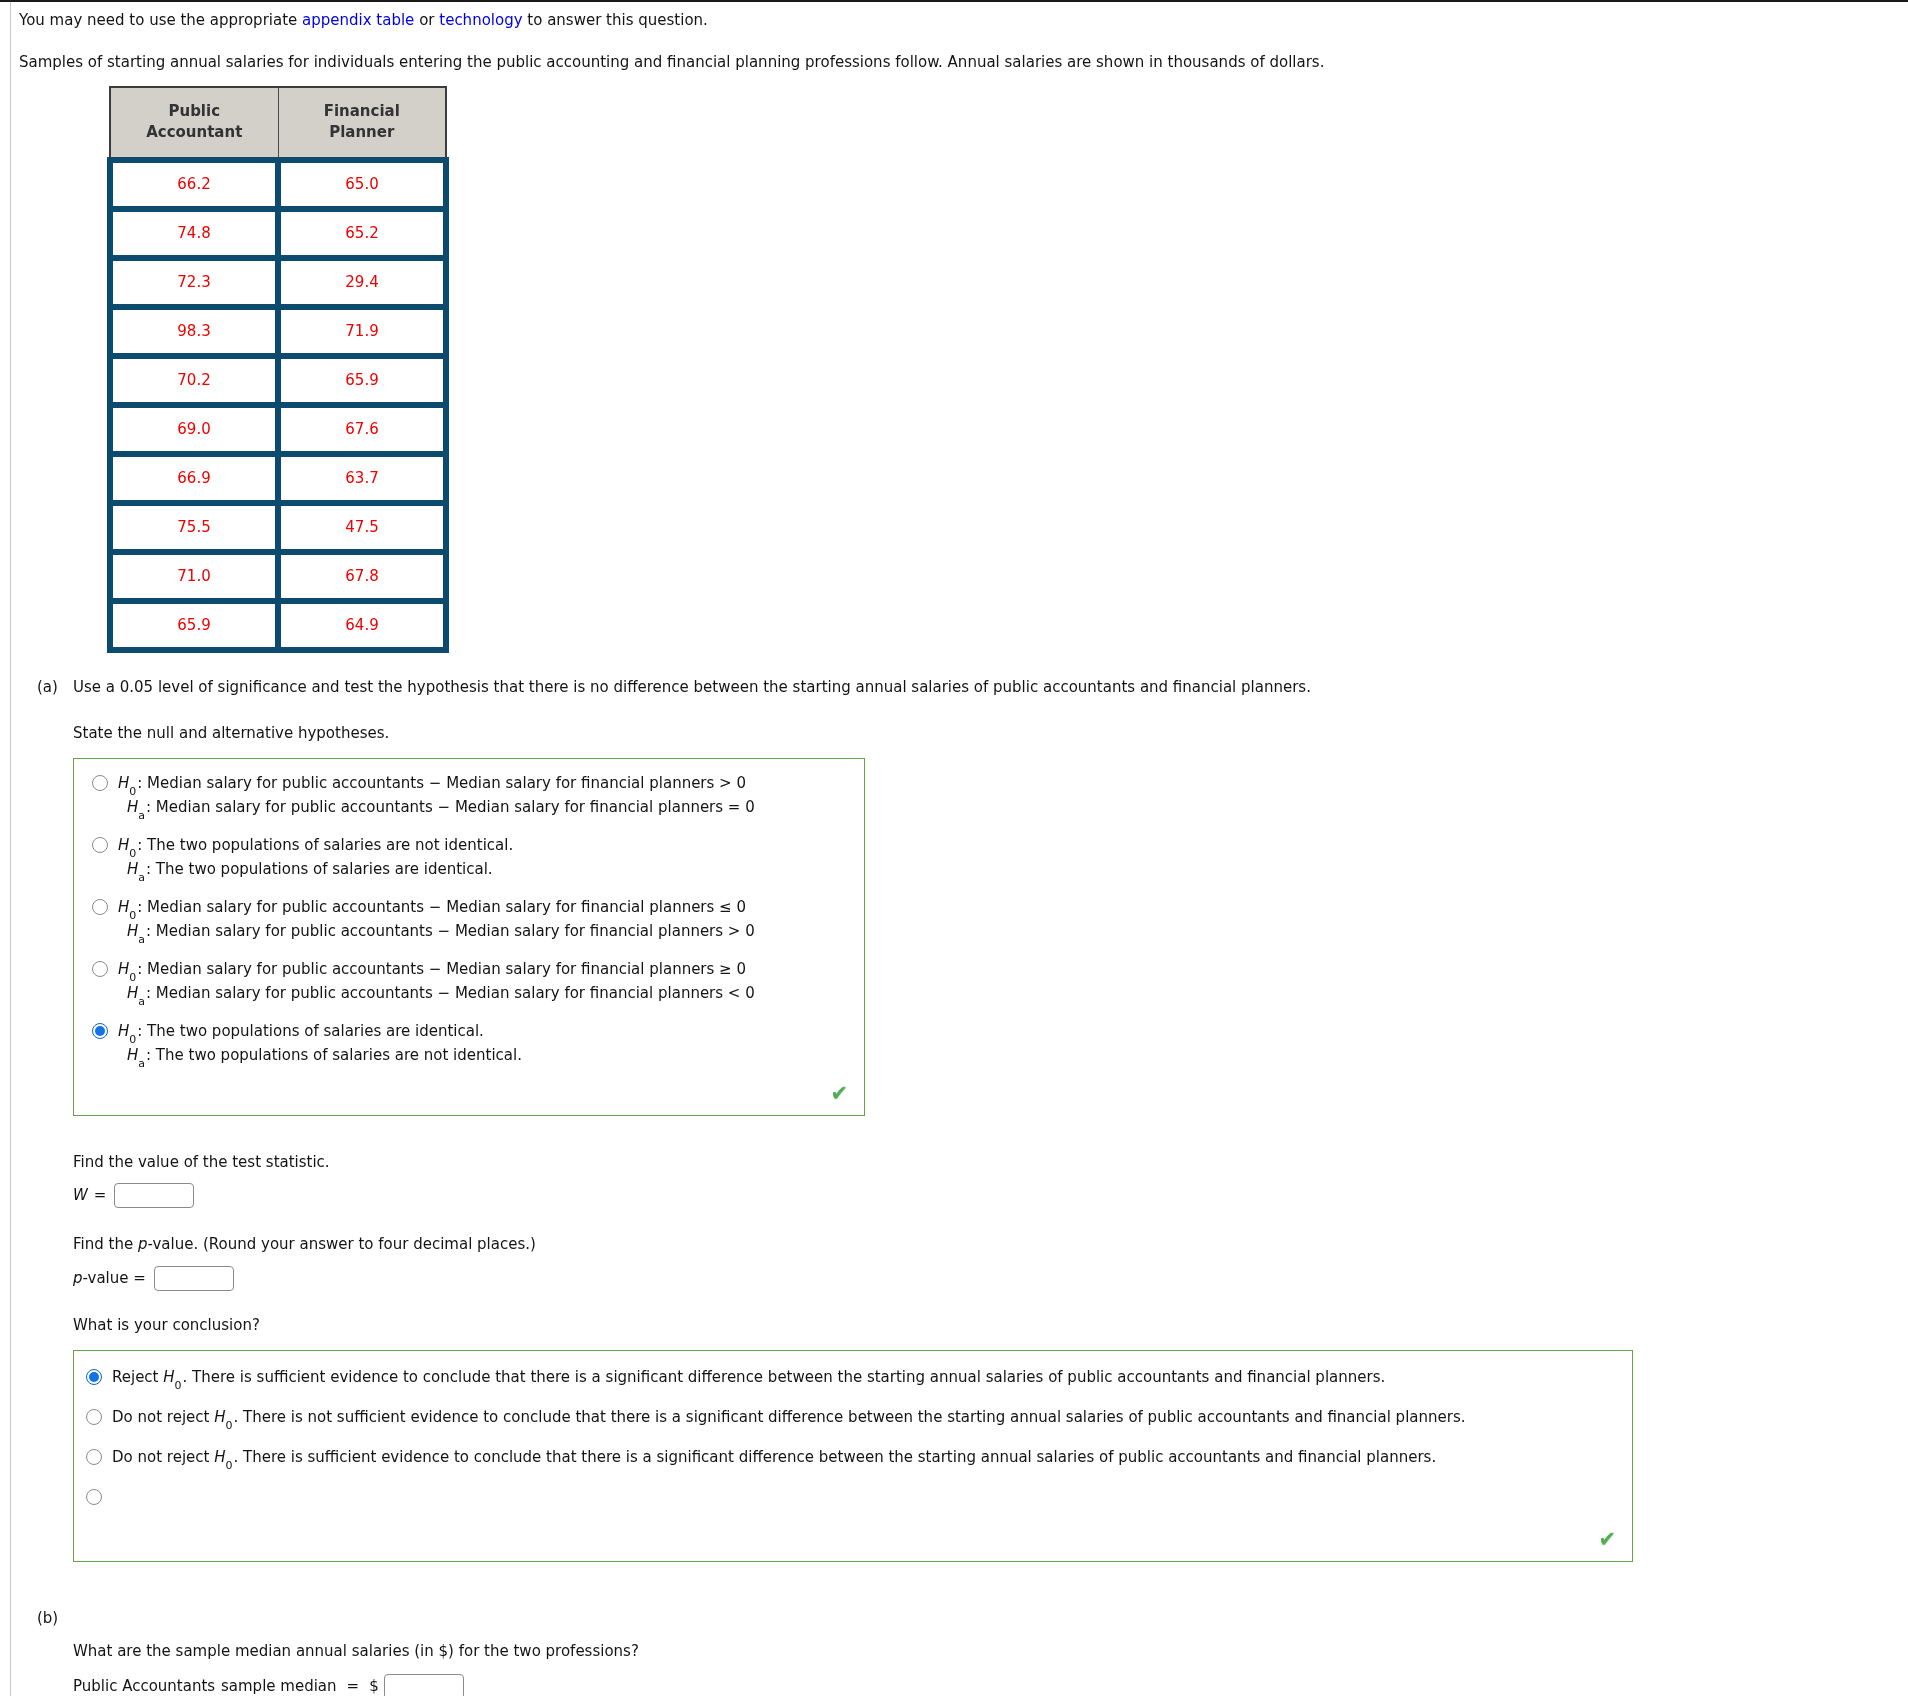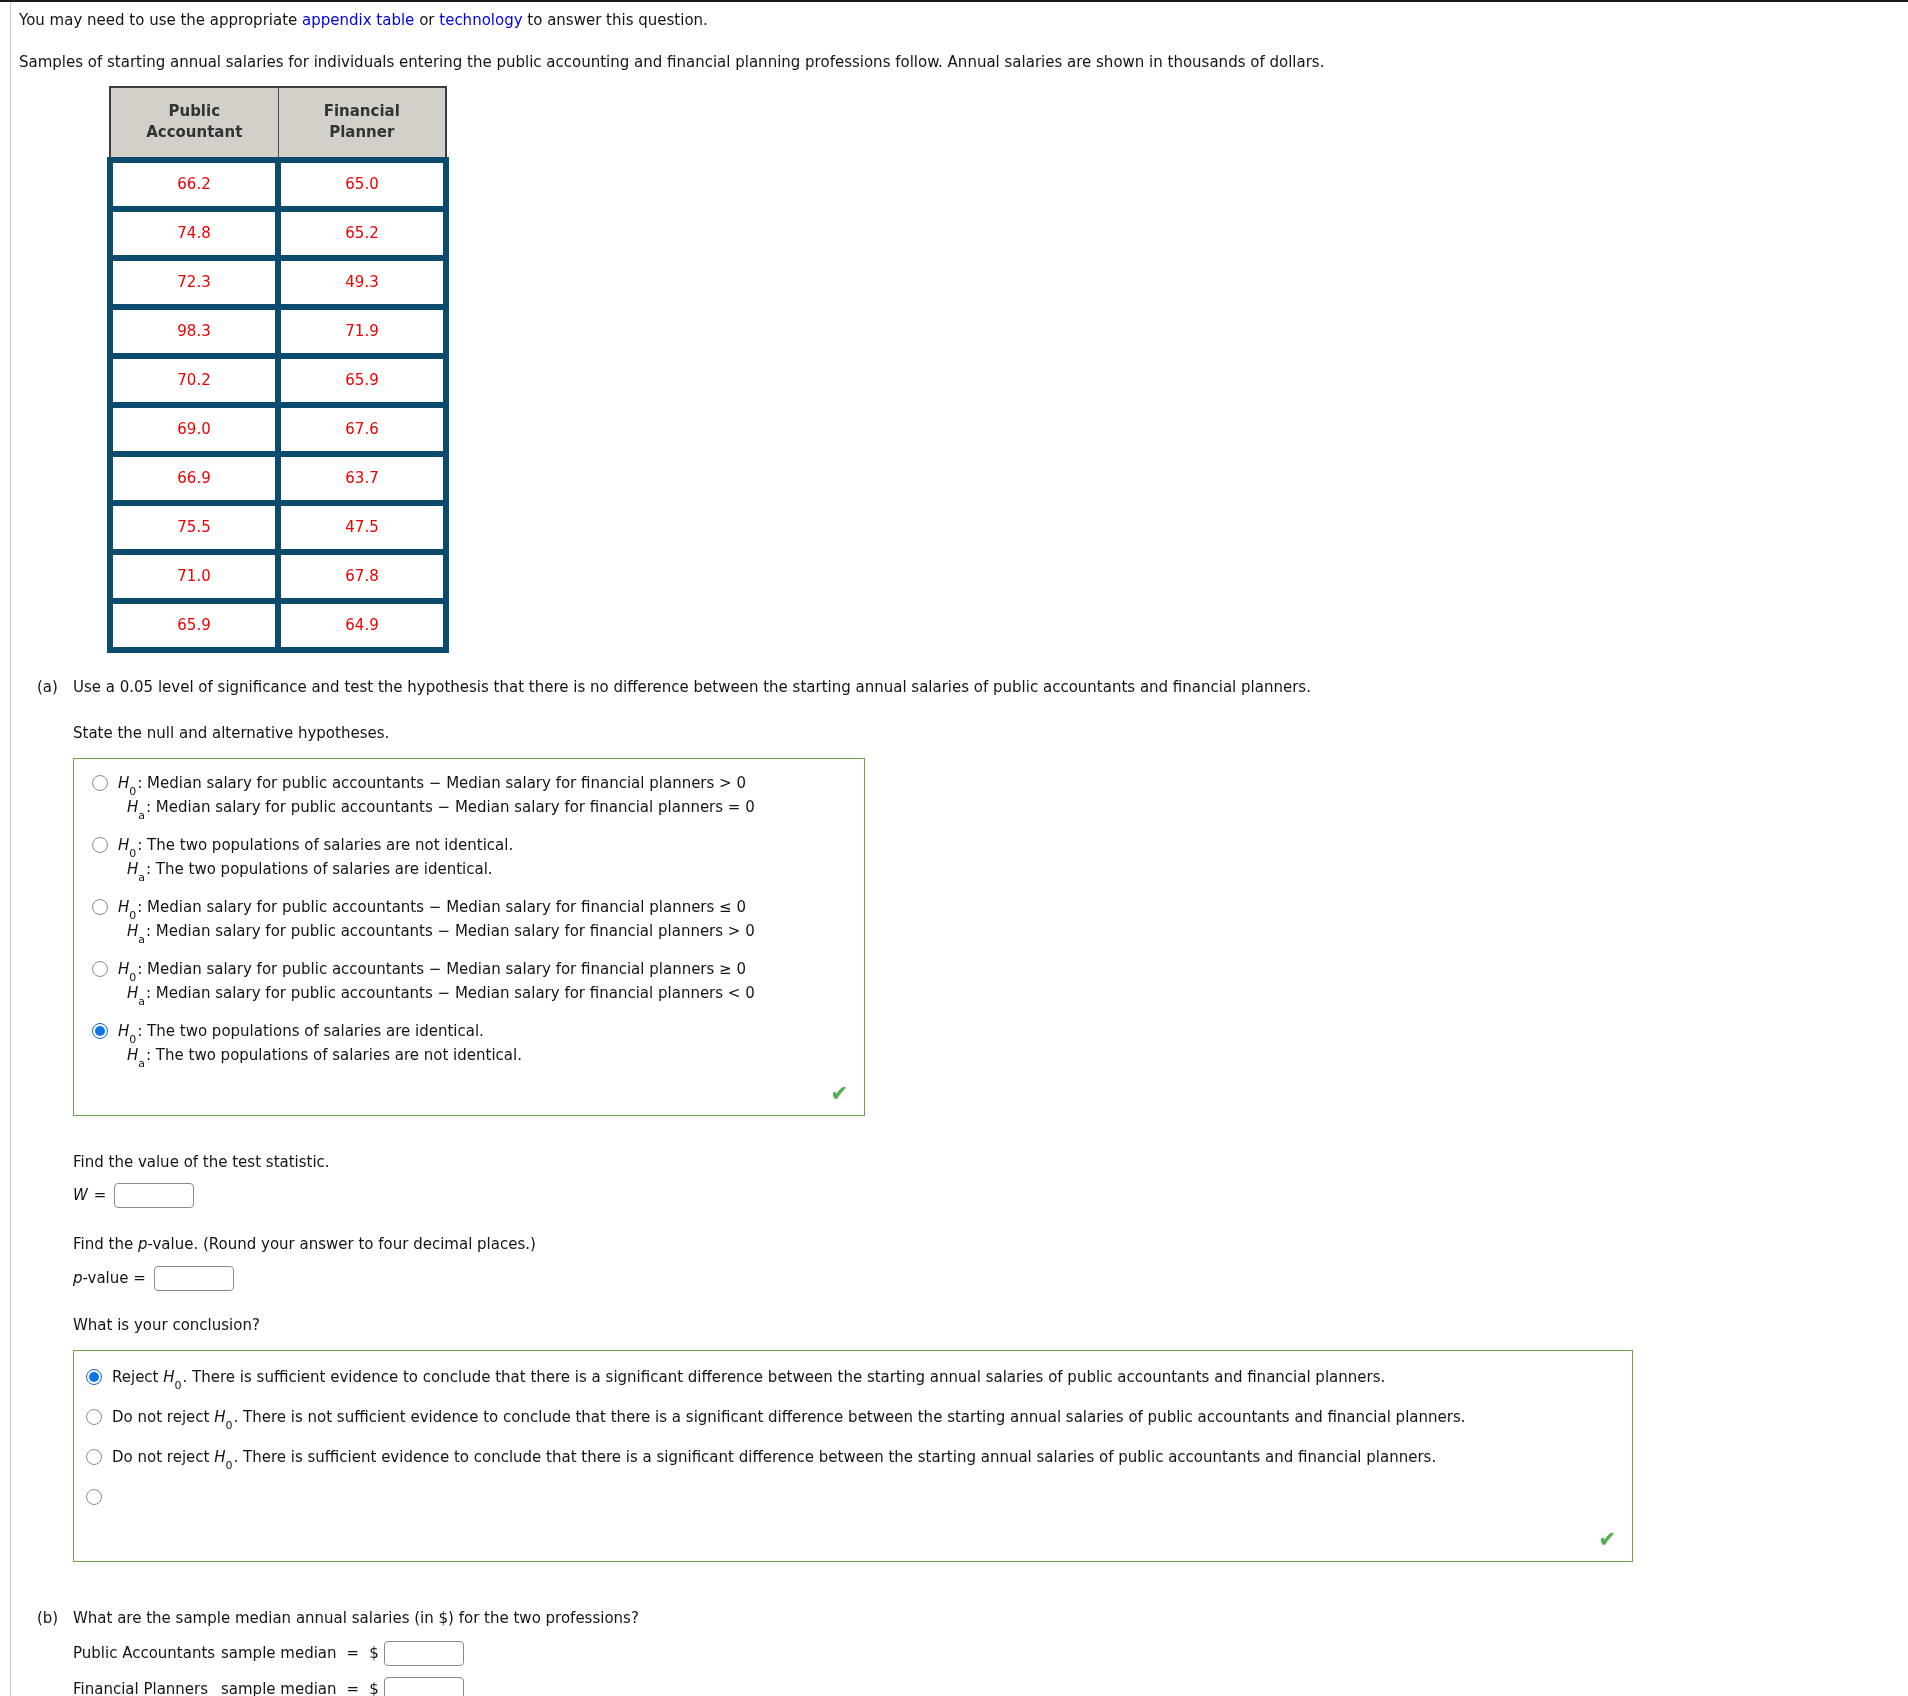--- a/index.html
+++ b/index.html
@@ -71,21 +71,21 @@
   sub { font-size:11px; position:relative; top:3px; line-height:0; margin-right:1px; }
 
   .ans-row { margin-top:10px; display:flex; align-items:center; }
   .eq { margin:0 8px 0 6px; }
   input.ans {
     width:80px; height:25px; border:1px solid #8a8a8a; border-radius:4px;
     font-family:inherit; font-size:14px; padding:0 5px; outline:none; background:#fff;
   }
 
   
-  .b-question { margin-bottom:10px; }
+  .b-question { margin-bottom:10px;margin-top:33px; }
   .b-row { display:flex; align-items:center; margin:6px 0 8px 0; height:28px; }
   .b-prof { flex:0 0 148px; }
   .b-field { margin-right:10px; }
   .b-row .eq { margin:0 10px 0 0; }
   .dollar { margin-right:5px; }
 </style>
 </head>
 <body>
 
 <div class="page">
@@ -111,21 +111,21 @@
       <tr>
           <td>66.2</td>
           <td>65.0</td>
         </tr>
       <tr>
           <td>74.8</td>
           <td>65.2</td>
         </tr>
       <tr>
           <td>72.3</td>
-          <td>49.3</td>
+          <td>29.4</td>
         </tr>
       <tr>
           <td>98.3</td>
           <td>71.9</td>
         </tr>
       <tr>
           <td>70.2</td>
           <td>65.9</td>
         </tr>
       <tr>

